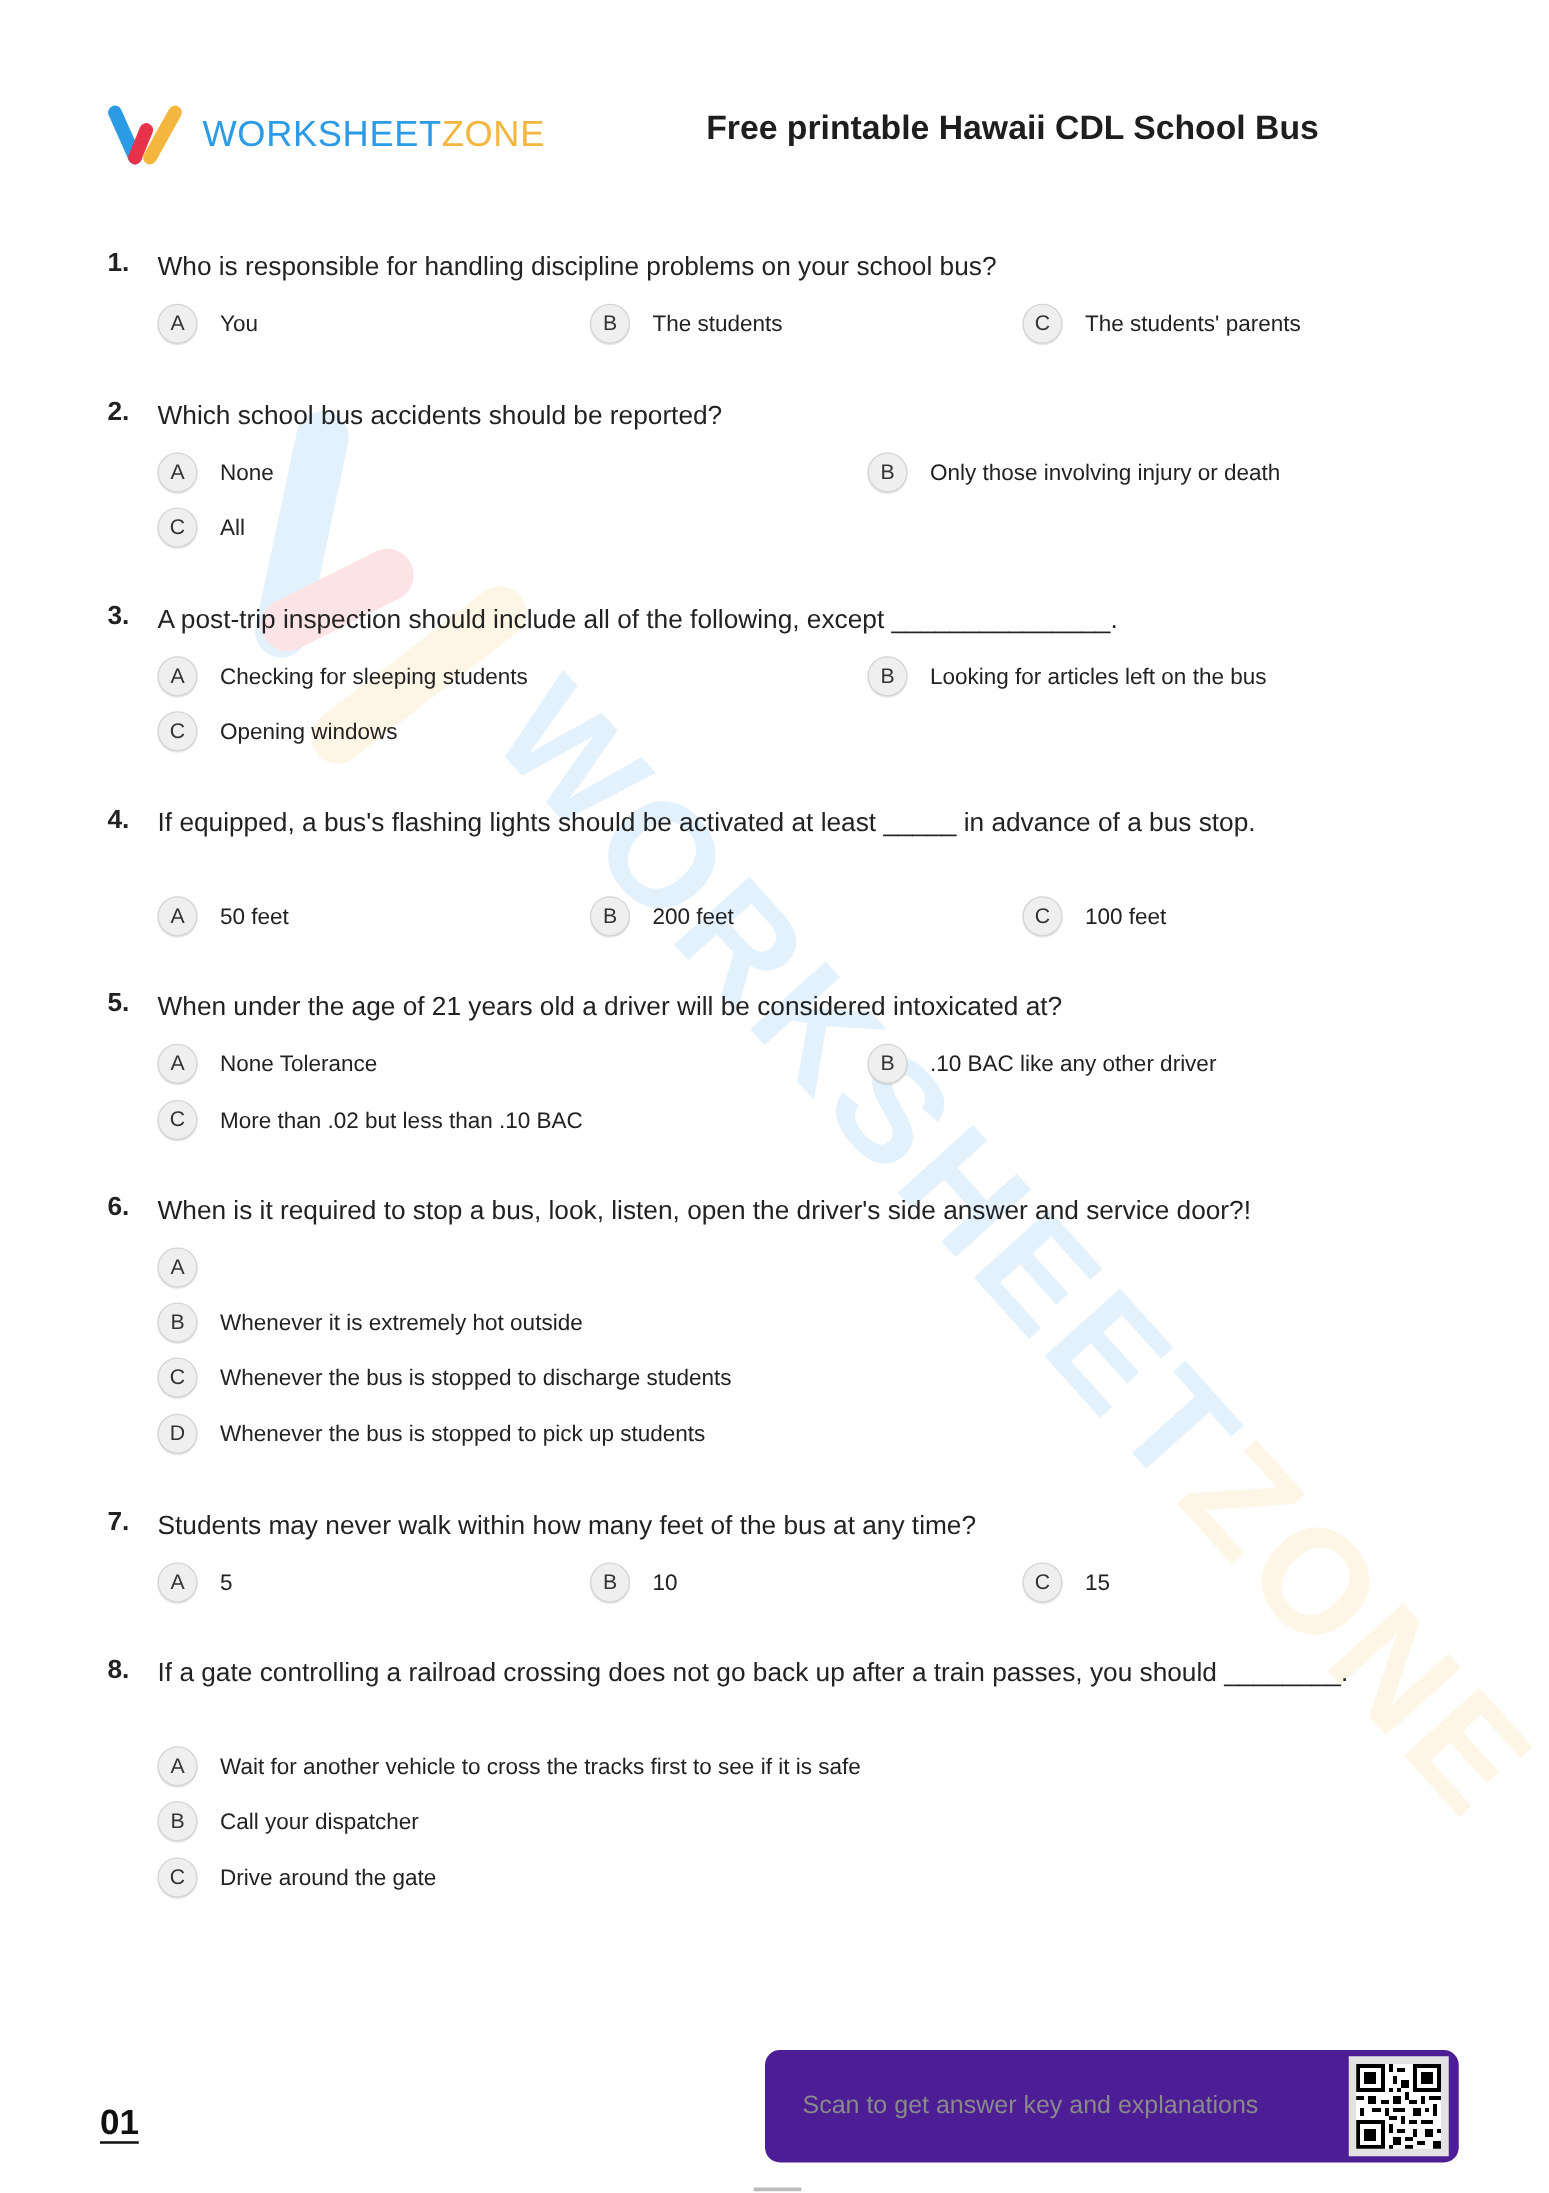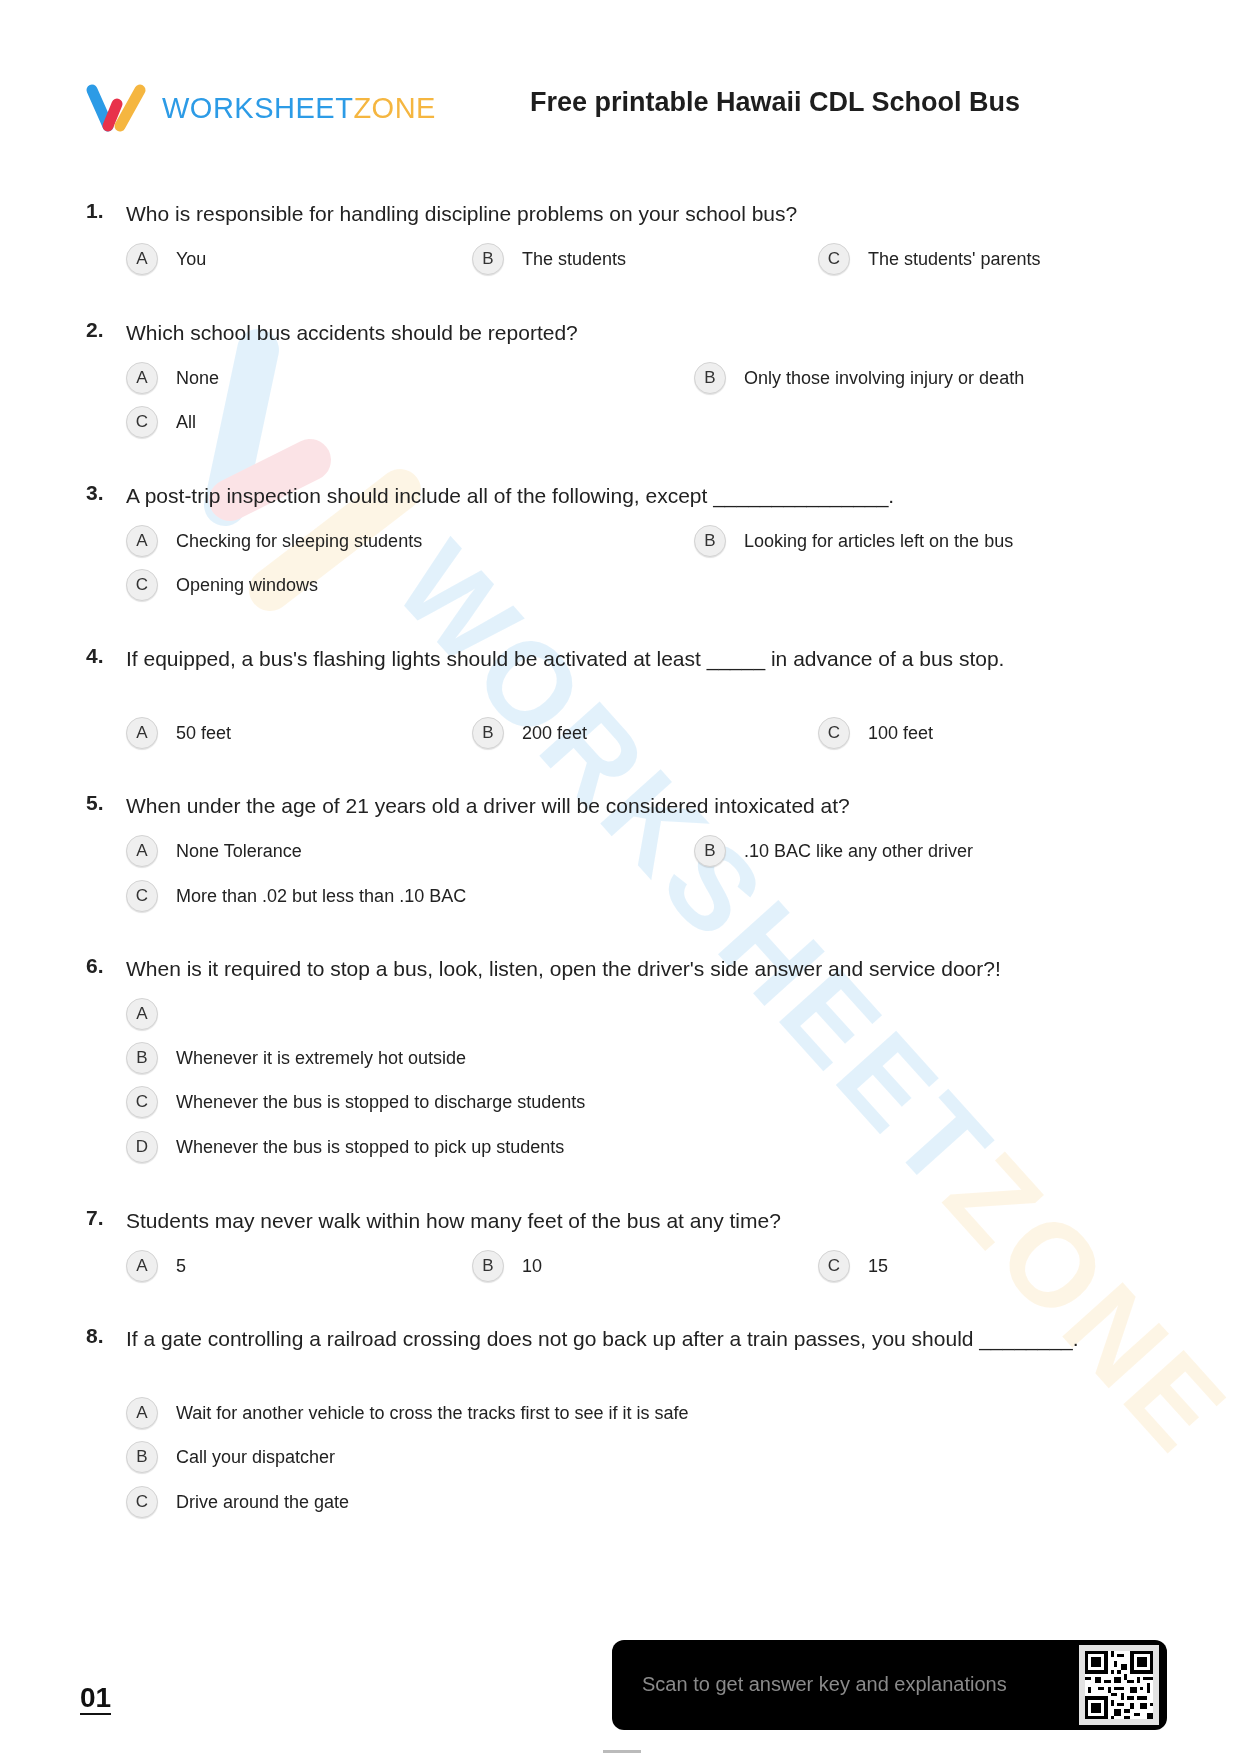--- a/index.html
+++ b/index.html
@@ -5,32 +5,32 @@
   html, body { margin:0; padding:0; background:#fff; }
   body { width:1239px; height:1754px; position:relative; overflow:hidden;
          font-family:"Liberation Sans", "DejaVu Sans", sans-serif; color:#222; }
   .watermark { position:absolute; left:0; top:0; width:1239px; height:1754px; pointer-events:none; }
   .header { position:absolute; left:0; top:0; width:1239px; height:180px; }
   .logo { position:absolute; left:84px; top:82px; display:flex; align-items:center; }
   .logo svg { width:68px; height:52px; }
   .logo-text { font-size:29px; letter-spacing:0.5px; margin-left:10px; font-weight:normal; }
   .logo-text .w { color:#2c9be6; }
   .logo-text .z { color:#f5b640; }
-  .title { position:absolute; left:530px; top:82px; width:560px; 
+  .title { position:absolute; left:530px; top:82px; width:560px; text-align:center;
            font-size:27px; font-weight:bold; line-height:40px; color:#1e1e1e; }
   .q { position:absolute; left:86px; width:1080px; }
   .q-num { position:absolute; left:0; top:0; font-size:21px; font-weight:bold; color:#222; }
   .q-text { position:absolute; left:40px; top:0; width:1030px; font-size:21px; line-height:30px; color:#222; }
   .opt { position:absolute; display:flex; align-items:center; height:34px; }
   .opt-badge { width:30px; height:30px; border-radius:50%; background:#efefef;
                border:1px solid #d4d4d4; box-shadow:0 1px 1px rgba(0,0,0,0.12);
                font-size:17px; color:#333; display:flex; align-items:center; justify-content:center; }
   .opt-label { margin-left:18px; font-size:18px; color:#222; white-space:nowrap; }
   .footer-box { position:absolute; left:612px; top:1640px; width:555px; height:90px;
-                background:#000000; border-radius:12px; }
+                background:#4c1d95; border-radius:12px; }
   .footer-text { position:absolute; left:30px; top:33px; font-size:20px; color:#8a8a8a; }
   .qr { position:absolute; right:8px; top:5px; width:80px; height:80px; background:#e2e2e2;
         display:flex; align-items:center; justify-content:center; }
   .page-num { position:absolute; left:80px; top:1683px; font-size:28px; font-weight:bold;
               color:#111; border-bottom:2px solid #111; line-height:30px; }
   .page-dash { position:absolute; left:603px; top:1750px; width:38px; height:3px; background:#bbb; }
 </style>
 </head>
 <body>
 

